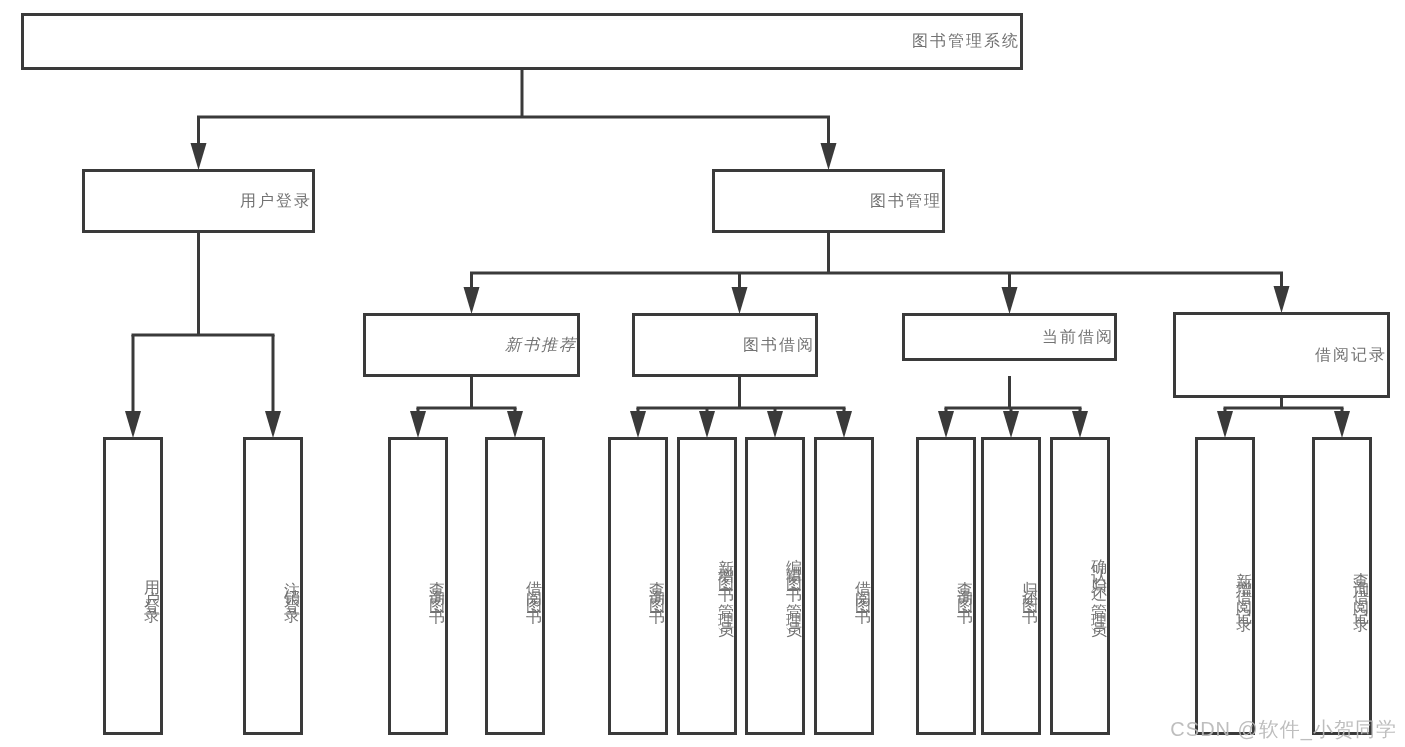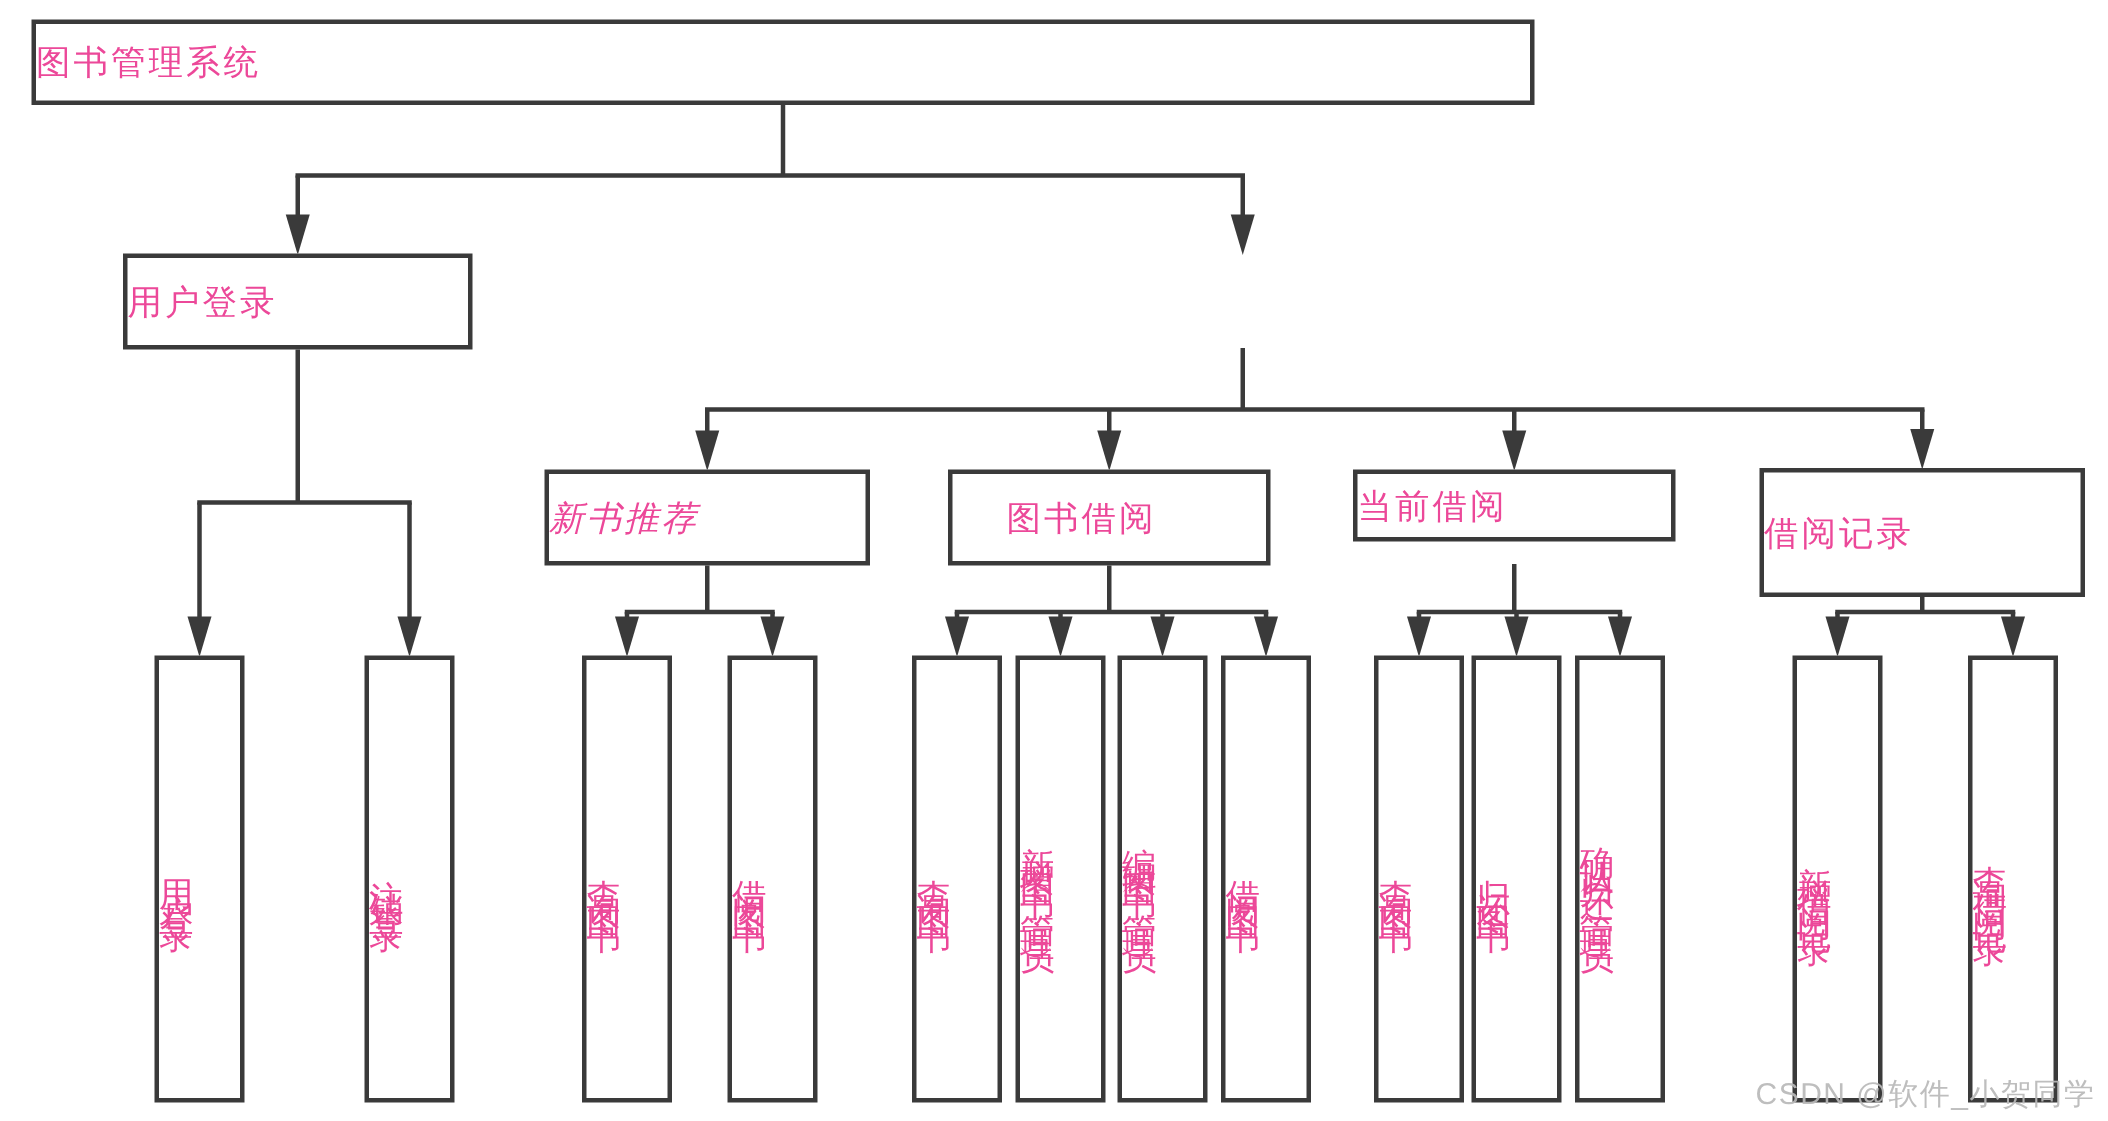--- a/index.html
+++ b/index.html
@@ -23,24 +23,24 @@
     height: 747px;
     z-index: 1;
   }
   .node {
     position: absolute;
     box-sizing: border-box;
     border: 3px solid #3a3a3a;
     background: #ffffff;
     display: flex;
     align-items: center;
-    justify-content: flex-start;
+    justify-content: flex-end;
     z-index: 2;
-    color: #ec4899;
-    font-size: 23px;
+    color: #737373;
+    font-size: 16px;
     letter-spacing: 2px;
   }
   .node.vertical .label {
     writing-mode: vertical-rl;
     text-orientation: mixed;
     letter-spacing: 9px;
     line-height: 1;
   }
   .watermark {
     position: absolute;
@@ -112,24 +112,27 @@
       <line x1="1342" y1="408" x2="1342" y2="420" stroke="#3a3a3a" stroke-width="3"></line>
       <polygon points="1334,411 1350,411 1342,438" fill="#3a3a3a"></polygon>
     </svg>
   <div class="watermark">CSDN @软件_小贺同学</div>
 <div class="node" style="left: 21px; top: 13px; width: 1002px; height: 57px;">
       <span class="label">图书管理系统</span>
     </div>
     <div class="node" style="left: 82px; top: 169px; width: 233px; height: 64px;">
       <span class="label">用户登录</span>
     </div>
+    <div class="node" style="left: 712px; top: 169px; width: 233px; height: 64px;">
+      <span class="label">图书管理</span>
+    </div>
     <div class="node" style="left: 363px; top: 313px; width: 217px; height: 64px; font-style: italic;">
       <span class="label">新书推荐</span>
     </div>
-    <div class="node" style="left: 632px; top: 313px; width: 215px; height: 64px; padding-left: 36px;">
+    <div class="node" style="left: 632px; top: 313px; width: 186px; height: 64px; padding-left: 36px;">
       <span class="label">图书借阅</span>
     </div>
     <div class="node" style="left: 902px; top: 313px; width: 215px; height: 48px;">
       <span class="label">当前借阅</span>
     </div>
     <div class="node" style="left: 1173px; top: 312px; width: 217px; height: 86px;">
       <span class="label">借阅记录</span>
     </div>
     <div class="node vertical" style="left: 103px; top: 437px; width: 60px; height: 298px;">
       <span class="label">用户登录</span>

